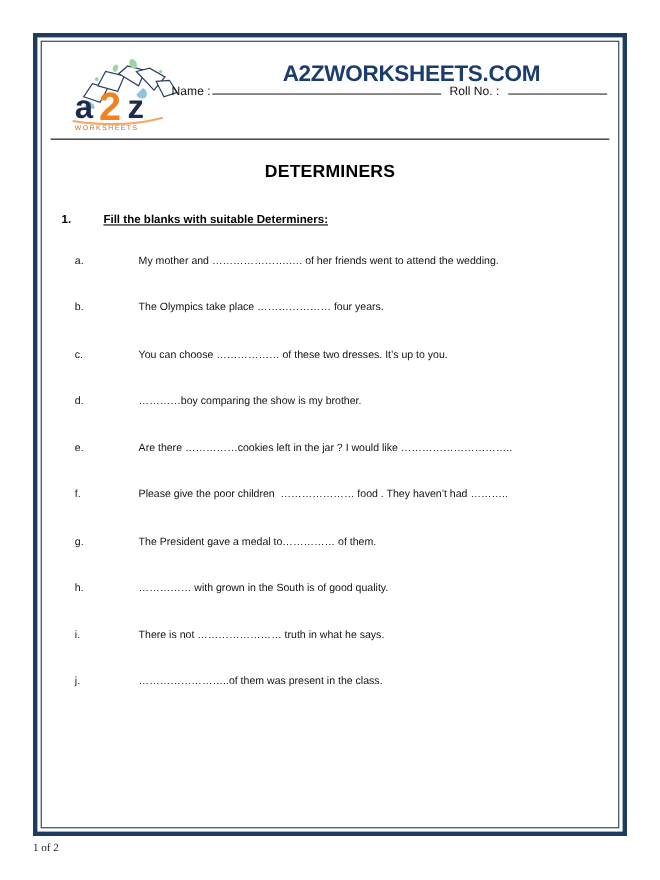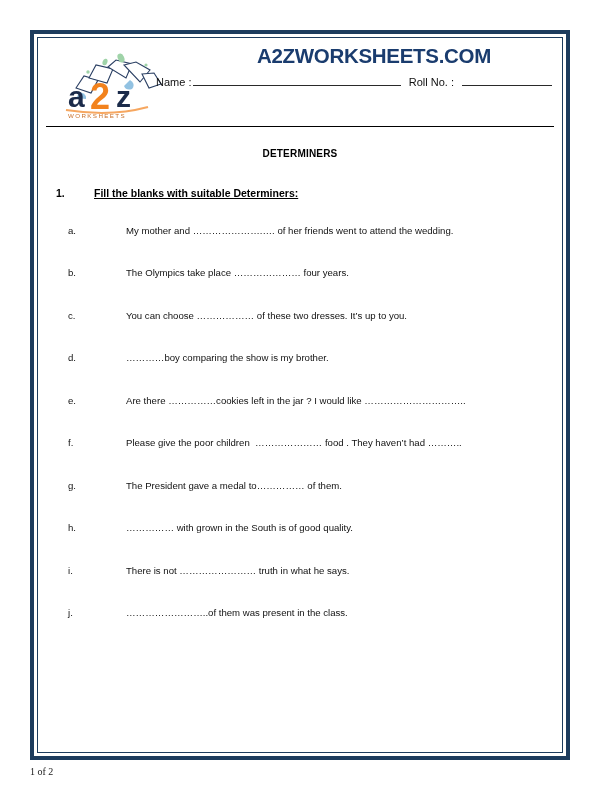--- a/index.html
+++ b/index.html
@@ -52,21 +52,21 @@
     position: relative;
     margin: 6px 8px 0 8px;
     height: 83px;
     border-bottom: 1.5px solid #000000;
     box-sizing: border-box;
   }
 
   .brand-title {
     position: absolute;
     left: 148px;
-    top: 0px;
+    top: 12px;
     width: 360px;
     text-align: center;
     font-size: 20.5px;
     font-weight: bold;
     letter-spacing: -0.3px;
     color: #1a3c6e;
     font-family: "Liberation Sans", sans-serif;
   }
 
   
@@ -119,21 +119,21 @@
     left: 0;
     top: 92px;
     right: 0;
     bottom: 0;
     padding: 0 18px;
     box-sizing: border-box;
   }
 
   .worksheet-title {
     text-align: center;
-    font-size: 10px;
+    font-size: 16px;
     font-weight: bold;
     color: #000;
     letter-spacing: 0.2px;
     margin-top: 18px;
   }
 
   .instruction-row {
     display: flex;
     margin-top: 28px;
     font-size: 10.5px;

